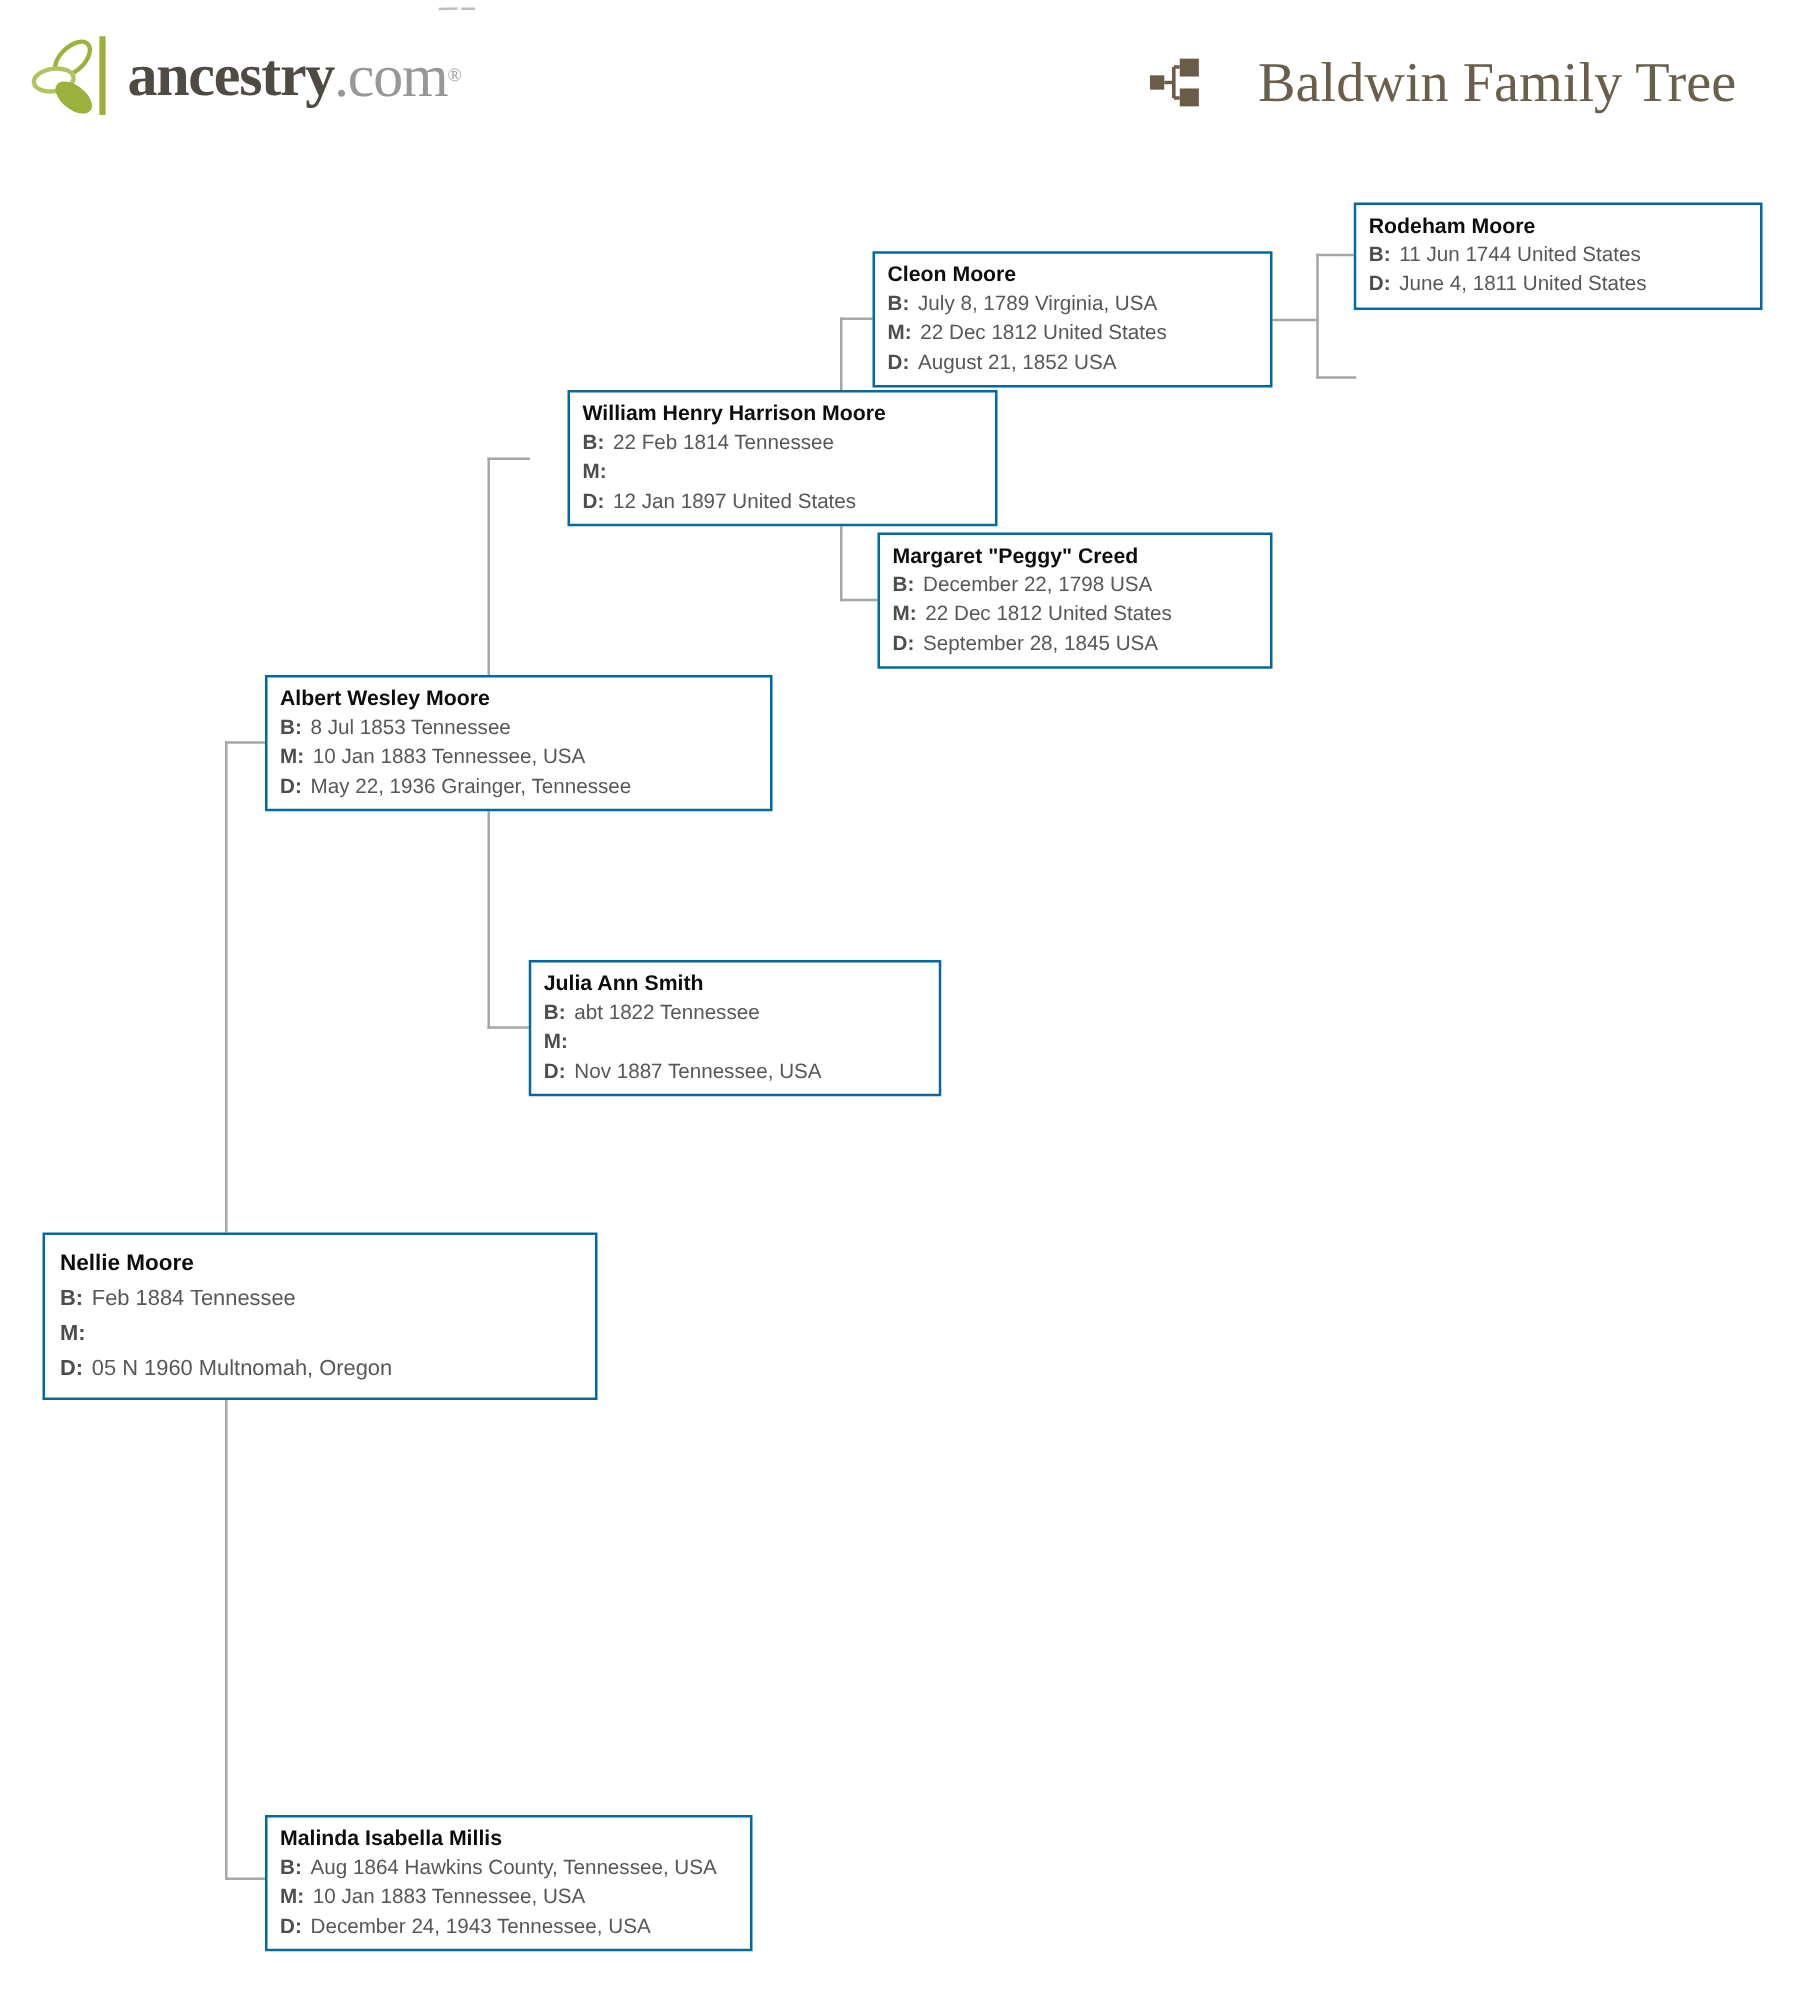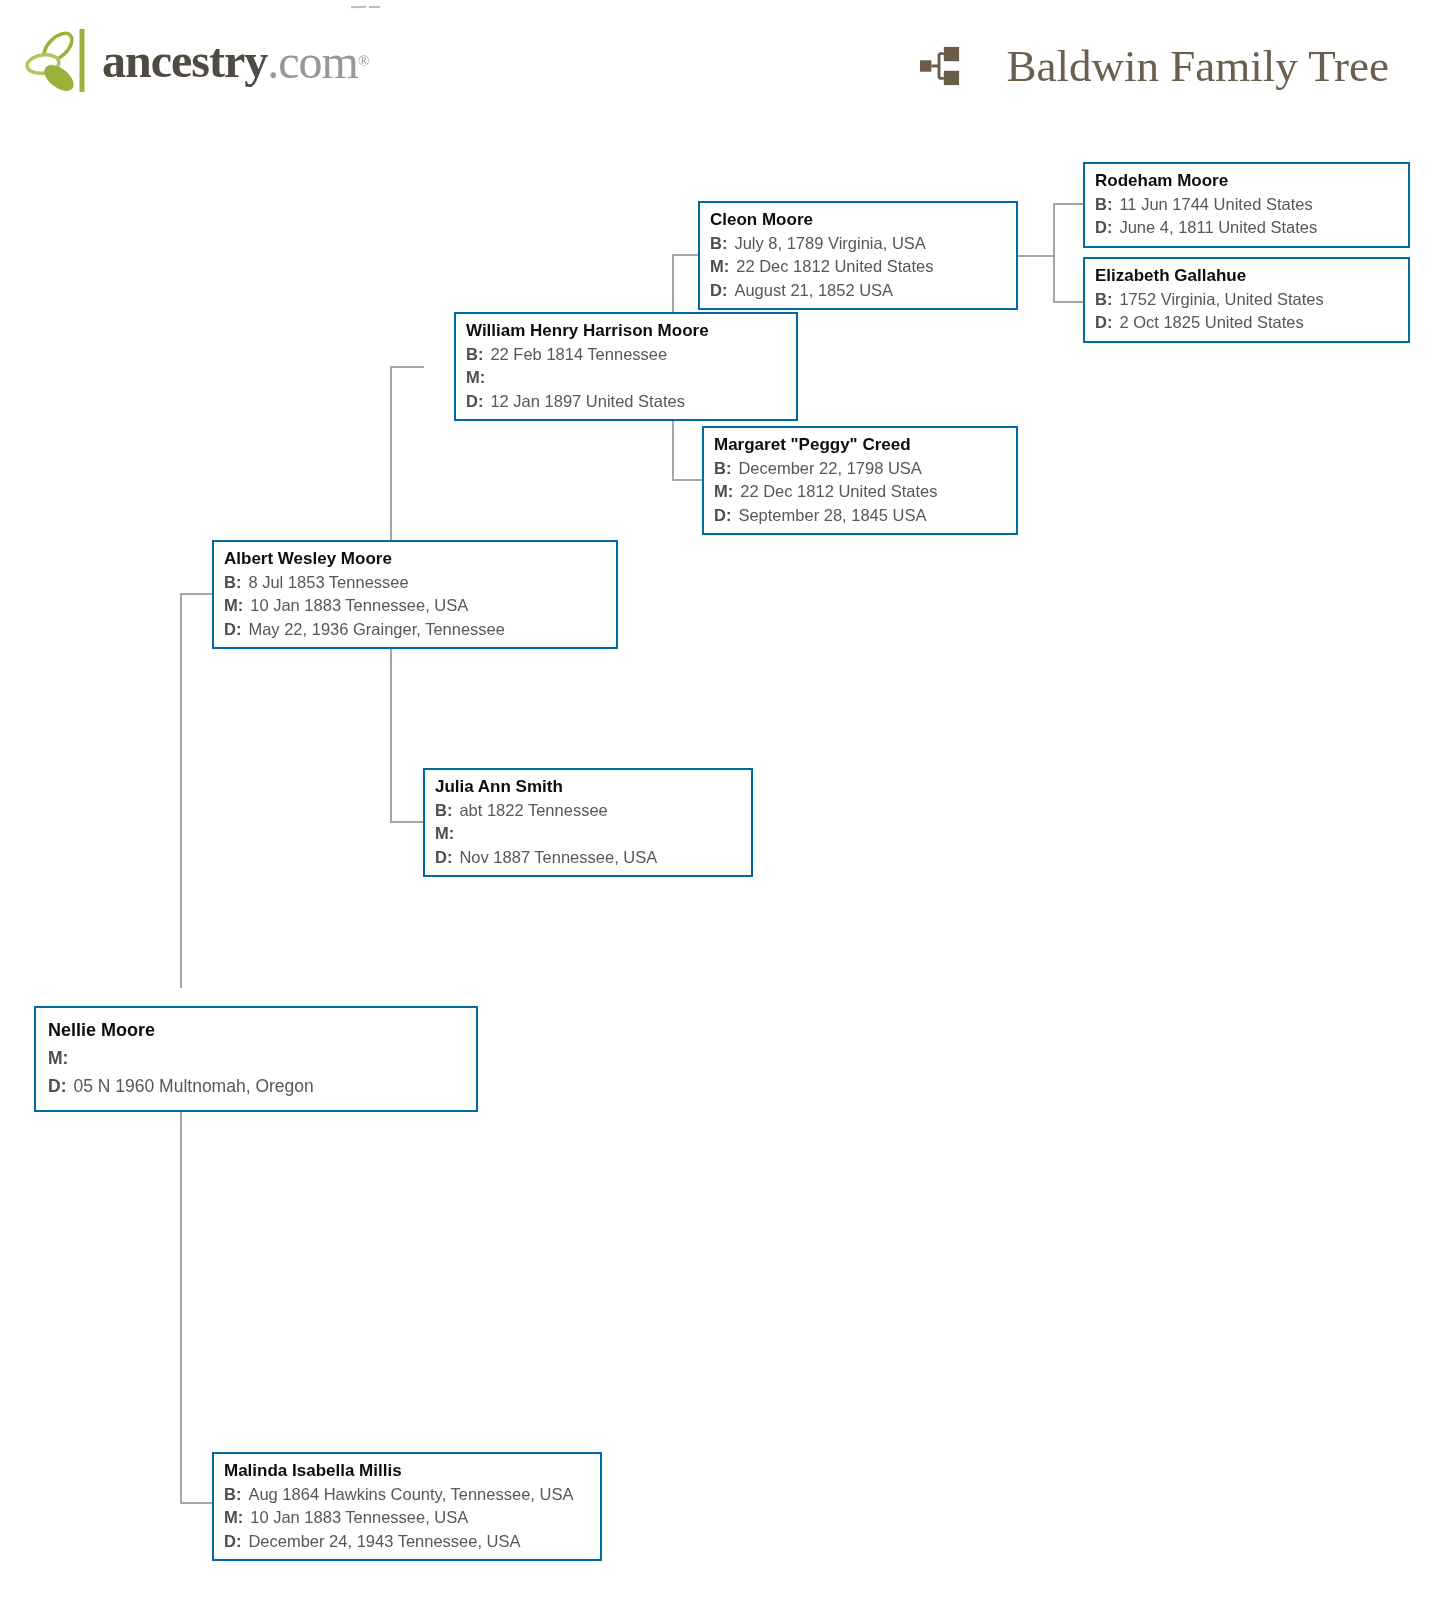--- a/index.html
+++ b/index.html
@@ -65,21 +65,21 @@
   
   .pbox {
     position:absolute; z-index:2; background:#ffffff;
     border:2px solid #0369a1; padding:5px 10px 6px;
     font-size:16.5px; line-height:23.5px; color:#575757;
     white-space:nowrap; cursor:pointer;
   }
   .pname { font-weight:bold; color:#0d0d0d; font-size:17px; }
   .plabel { font-weight:bold; color:#4d4d4d; padding-right:7px; }
   .pos-nellie   { left:34px;  top:986px;  width:444px;
-                  font-size:17.5px; line-height:28px; padding:8px 12px 10px;margin-top:20px; }
+                  font-size:17.5px; line-height:28px; padding:8px 12px 10px; }
   .pos-nellie .pname { font-size:18px; }
   .pos-albert   { left:212px; top:540px;  width:406px; }
   .pos-malinda  { left:212px; top:1452px; width:390px; }
   .pos-william  { left:422px; top:312px;  width:344px;margin-left:32px; }
   .pos-julia    { left:423px; top:768px;  width:330px; }
   .pos-cleon    { left:698px; top:201px;  width:320px; }
   .pos-margaret { left:702px; top:426px;  width:316px; }
   .pos-rodeham  { left:1083px; top:162px; width:327px; }
   .pos-elizabeth{ left:1083px; top:257px; width:327px; }
 </style>
@@ -132,20 +132,21 @@
   <div class="line v v-nellie-top"></div>
   <div class="line v v-nellie-bottom"></div>
   <div class="line v v-albert-top"></div>
   <div class="line v v-albert-bottom"></div>
   <div class="line v v-william-top"></div>
   <div class="line v v-william-bottom"></div>
   <div class="line v v-grandparents"></div>
 
   <div class="pbox pos-nellie">
     <div class="pname">Nellie Moore</div>
+    <div class="prow"><span class="plabel">B:</span><span class="pval">Feb 1884 Tennessee</span></div>
     <div class="prow"><span class="plabel">M:</span><span class="pval"></span></div>
     <div class="prow"><span class="plabel">D:</span><span class="pval">05 N 1960 Multnomah, Oregon</span></div>
   </div>
 
   <div class="pbox pos-albert">
     <div class="pname">Albert Wesley Moore</div>
     <div class="prow"><span class="plabel">B:</span><span class="pval">8 Jul 1853 Tennessee</span></div>
     <div class="prow"><span class="plabel">M:</span><span class="pval">10 Jan 1883 Tennessee, USA</span></div>
     <div class="prow"><span class="plabel">D:</span><span class="pval">May 22, 1936 Grainger, Tennessee</span></div>
   </div>
@@ -184,19 +185,14 @@
     <div class="prow"><span class="plabel">M:</span><span class="pval">22 Dec 1812 United States</span></div>
     <div class="prow"><span class="plabel">D:</span><span class="pval">September 28, 1845 USA</span></div>
   </div>
 
   <div class="pbox pos-rodeham">
     <div class="pname">Rodeham Moore</div>
     <div class="prow"><span class="plabel">B:</span><span class="pval">11 Jun 1744 United States</span></div>
     <div class="prow"><span class="plabel">D:</span><span class="pval">June 4, 1811 United States</span></div>
   </div>
 
-  <div class="pbox pos-elizabeth">
-    <div class="pname">Elizabeth Gallahue</div>
-    <div class="prow"><span class="plabel">B:</span><span class="pval">1752 Virginia, United States</span></div>
-    <div class="prow"><span class="plabel">D:</span><span class="pval">2 Oct 1825 United States</span></div>
-  </div>
 
 </div>
 
 </body></html>

